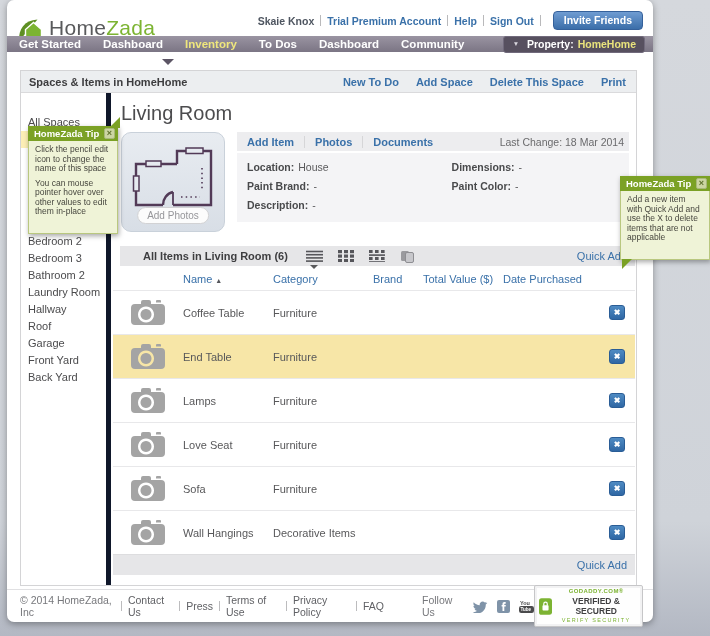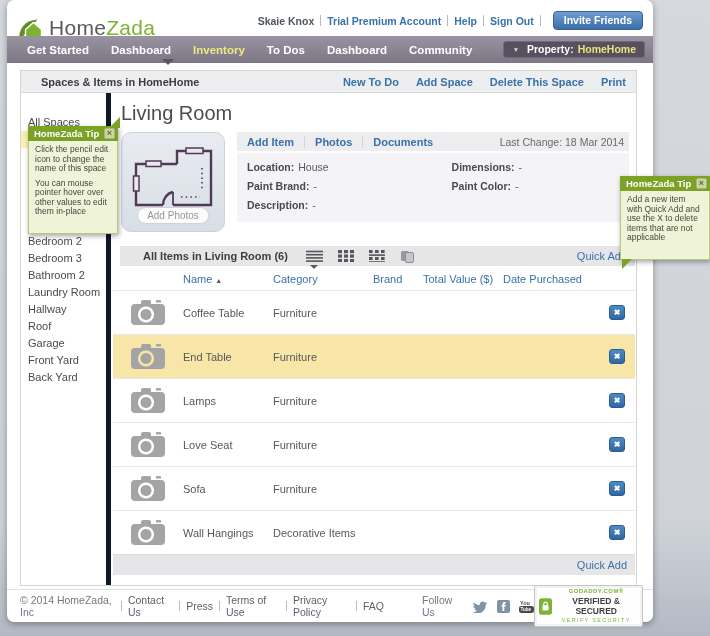--- a/index.html
+++ b/index.html
@@ -15,37 +15,37 @@
   .logo-text { font-size:21px; color:#595a5c; margin-left:5px; letter-spacing:.3px; font-weight:500; }
   .logo-text .zada { color:#7cb432; }
   .user-links { position:absolute; right:10px; top:11px; display:flex; align-items:center; font-size:10.5px; }
   .user-links .sep { width:1px; height:11px; background:#b9b9bb; margin:0 6px; }
   .ulink { color:#3a71a9; font-weight:bold; }
   .uname { color:#4e5560; font-weight:bold; }
   .invite { background:linear-gradient(#6f9cd2,#3b6ea9); border:1px solid #35619b; color:#fff;
             font-weight:bold; font-size:10.5px; padding:2px 10px 3px; border-radius:4px; margin-left:6px; }
 
   
-  .nav { position:absolute; top:36px; left:0; right:0; height:27px;
-         background:linear-gradient(#9a94a2,#7b7584); display:flex; align-items:center; padding:0 8px 0 20px; }
+  .nav { position:absolute; top:36px; left:0; right:0; height:16px;
+         background:linear-gradient(#9a94a2,#7b7584); display:flex; align-items:center; padding:0 8px 0 12px; }
   .nav-item { color:#fff; font-weight:bold; font-size:11.5px; margin-right:22px; }
   .nav-item.active { color:#efe77d; }
   .nav-notch { position:absolute; top:59px; left:155px; width:0; height:0;
                border-left:6px solid transparent; border-right:6px solid transparent; border-top:6px solid #5c5565; }
   .property-btn { margin-left:auto; background:#57505f; border:1px solid #716a7c; border-radius:3px;
                   color:#fff; font-size:10.5px; font-weight:bold; padding:1px 8px 2px; display:flex; align-items:center; }
   .property-btn .caret { font-size:8px; margin-right:7px; color:#d9d6de; }
   .property-btn .pval { color:#e9e37c; margin-left:4px; }
 
   
   .frame { position:absolute; left:13px; top:70px; width:617px; height:516px;
            border:1px solid #d4d4d6; background:#fff; }
   .frame-header { height:22px; background:#eceef0; border-bottom:1px solid #dadadc;
                   display:flex; align-items:center; font-size:11px; }
-  .frame-title { font-weight:bold; color:#3d3d3f; padding-left:20px; }
+  .frame-title { font-weight:bold; color:#3d3d3f; padding-left:8px; }
   .frame-actions { margin-left:auto; display:flex; gap:17px; padding-right:10px; }
   .frame-actions .flink { color:#3a71a9; font-weight:bold; }
 
   .frame-body { display:flex; height:492px; }
   .sidebar { width:90px; border-right:5px solid #0f172a; padding-top:21px; flex:none; }
   .side-item { height:17px; line-height:17px; padding-left:7px; font-size:11px; color:#4b4b4d; white-space:nowrap; }
   .side-item.selected { background:#fceeb5; }
   .side-spacer { height:68px; }
 
   .main { flex:1; position:relative; }

